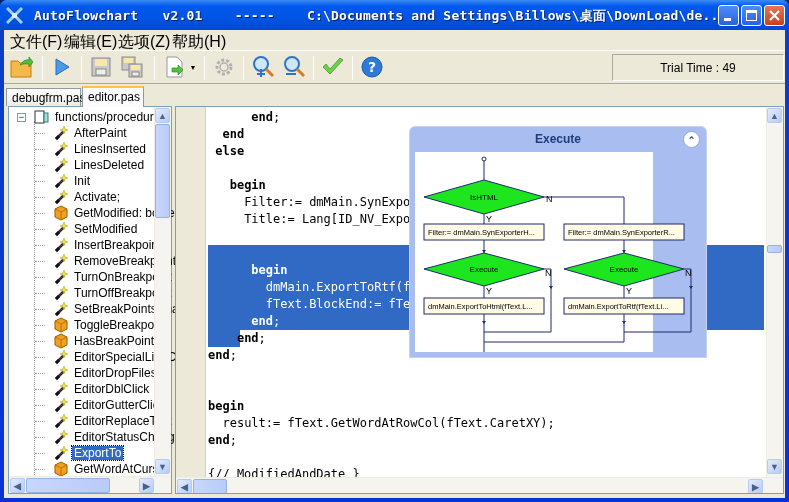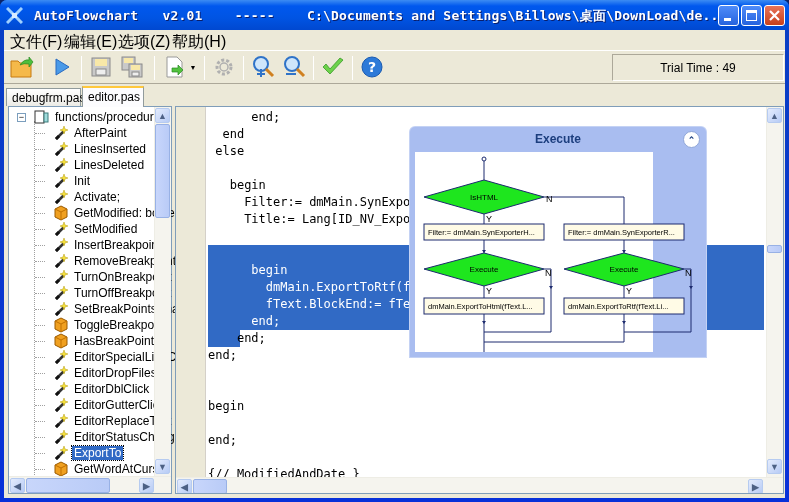--- a/index.html
+++ b/index.html
@@ -28,21 +28,21 @@
 .tree-label { padding: 0 2px; }
 .tree-label.selected { background: #316ac5; color: #fff; outline: 1px dotted #000; }
 .vscroll { position: absolute; width: 17px; background: #f5f4ee; border-left: 1px solid #eeede5; }
 .sbtn { position: absolute; width: 15px; height: 15px; border: 1px solid #b6cbf0; border-radius: 2px; background: linear-gradient(135deg, #e4ecfd, #b7cbf5); display: flex; align-items: center; justify-content: center; color: #4d6185; font-size: 9px; font-weight: bold; }
 .sthumb { position: absolute; border: 1px solid #98b1e5; border-radius: 2px; background: linear-gradient(90deg, #c8d6fb, #b9cbf7); }
 .hscroll { position: absolute; height: 17px; background: #f5f4ee; border-top: 1px solid #eeede5; }
 .editor { position: absolute; left: 171px; top: 76px; width: 609px; height: 388px; background: #fff; border: 1px solid #7f9db9; overflow: hidden; }
 .gutter { position: absolute; left: 0; top: 0; width: 30px; height: 370px; background: #ece9d8; border-right: 1px solid #d4d0c8; }
 .code { position: absolute; left: 32px; top: 0; width: 556px; height: 370px; font-family: "DejaVu Sans Mono", monospace; font-size: 12px; color: #000; }
 .cl { position: absolute; left: 0; height: 17px; line-height: 17px; white-space: pre; }
-.kw { font-weight: normal; }
+.kw { font-weight: bold; }
 .sel-bg { position: absolute; background: #316ac5; }
 .sel { color: #fff; }
 .popup { position: absolute; left: 410px; top: 127px; width: 296px; height: 230px; background: #a9bdf0; border-radius: 5px 5px 0 0; box-shadow: 0 0 0 1px #c4d2f4; }
 .popup-title { position: absolute; left: 0; top: 2px; width: 296px; height: 20px; text-align: center; font-weight: bold; font-size: 12px; color: #1c3e7e; line-height: 20px; }
 .popup-collapse { position: absolute; right: 6px; top: 4px; width: 17px; height: 17px; border-radius: 50%; background: #fff; border: 1px solid #8fa6d8; font-size: 9px; color: #1c3e7e; display: flex; align-items: center; justify-content: center; font-weight: bold; }
 .popup-body { position: absolute; left: 5px; top: 25px; width: 238px; height: 200px; background: #fff; }
 </style>
 </head>
 <body>
 
@@ -398,20 +398,21 @@
           <div class="cl sel" style="top: 172px;"><span>        </span><span>dmMain.ExportToRtf(fText.Lines, fText.Highlighter, FileName);</span></div>
           <div class="sel-bg" style="left: 0px; top: 189px; width: 556px; height: 17px;"></div>
           <div class="cl sel" style="top: 189px;"><span>        </span><span>fText.BlockEnd:= fText.BlockBegin;</span></div>
           <div class="sel-bg" style="left: 0px; top: 206px; width: 556px; height: 17px;"></div>
           <div class="cl sel" style="top: 206px;"><span>      </span><span class="kw">end</span><span>;</span></div>
           <div class="sel-bg" style="left: 0px; top: 223px; width: 32px; height: 17px;"></div>
           <div class="cl" style="top: 223px;"><span>    </span><span class="kw">end</span><span>;</span></div>
           <div class="cl" style="top: 240px;"><span></span><span class="kw">end</span><span>;</span></div>
           <div class="cl" style="top: 257px;"><span></span></div>
           <div class="cl" style="top: 291px;"><span></span><span class="kw">begin</span></div>
+          <div class="cl" style="top: 308px;"><span>  </span><span>result:= fText.GetWordAtRowCol(fText.CaretXY);</span></div>
           <div class="cl" style="top: 325px;"><span></span><span class="kw">end</span><span>;</span></div>
           <div class="cl" style="top: 342px;"><span></span></div>
           <div class="cl" style="top: 359px;"><span></span><span>{// ModifiedAndDate }</span></div>
         </div>
       <div class="vscroll" style="left:590px;top:0;height:370px">
         <div class="sbtn" style="left:0;top:1px">
             <span>▲</span>
           </div>
         <div class="sthumb" style="left:0;top:138px;width:15px;height:8px"></div>
         <div class="sbtn" style="left:0;top:352px">

